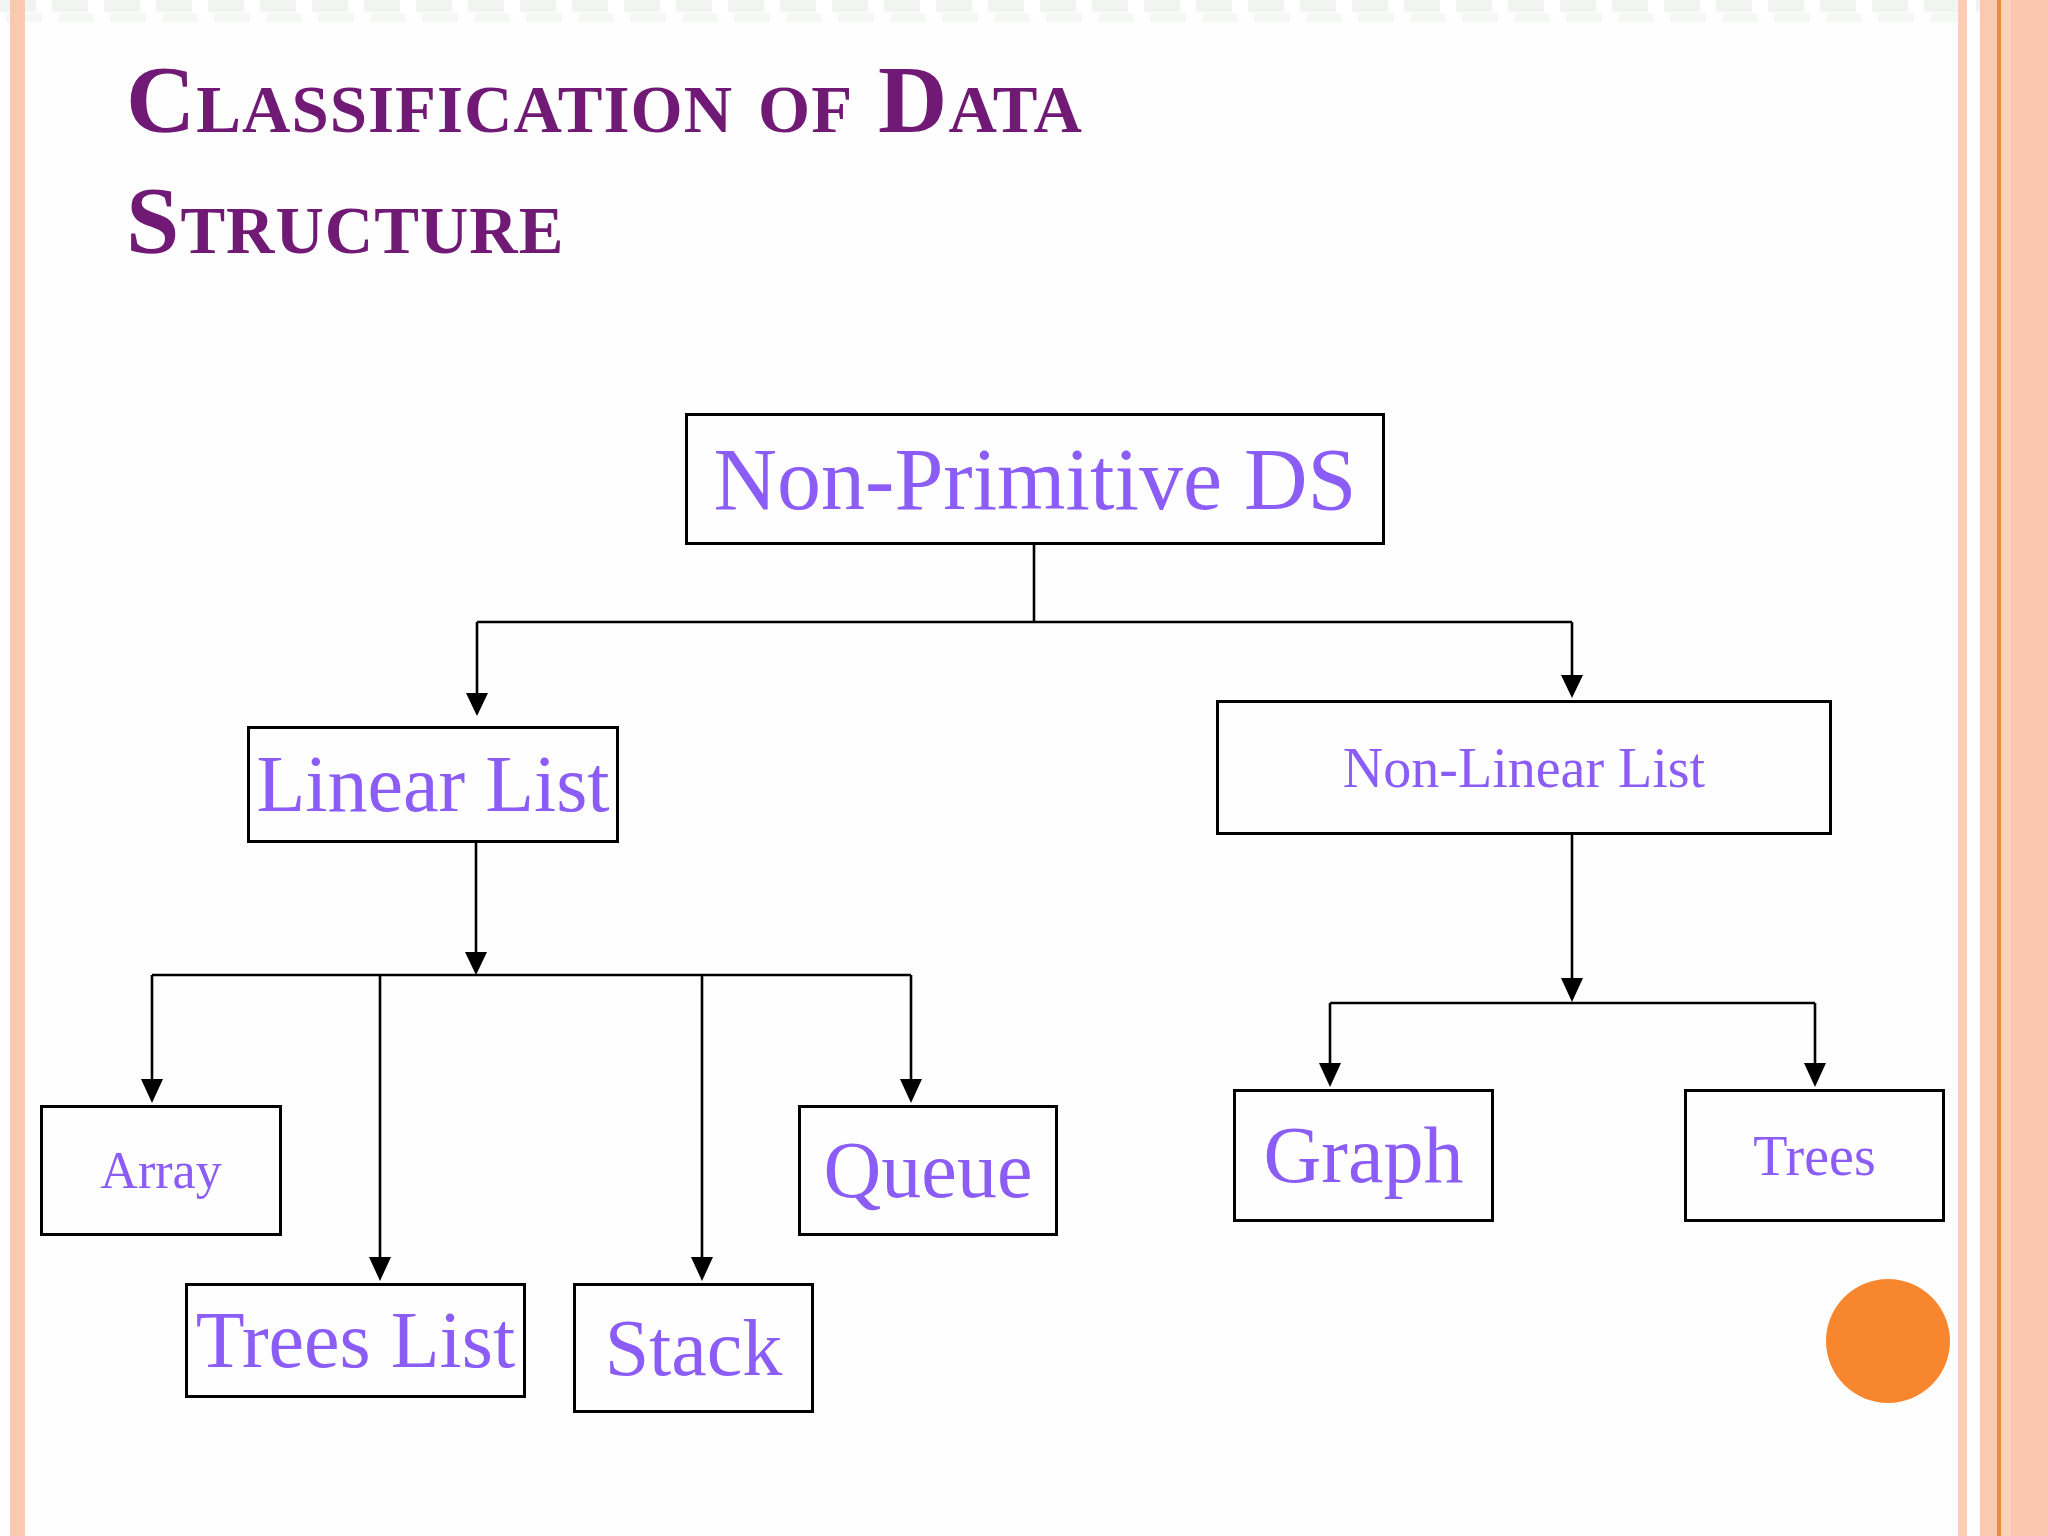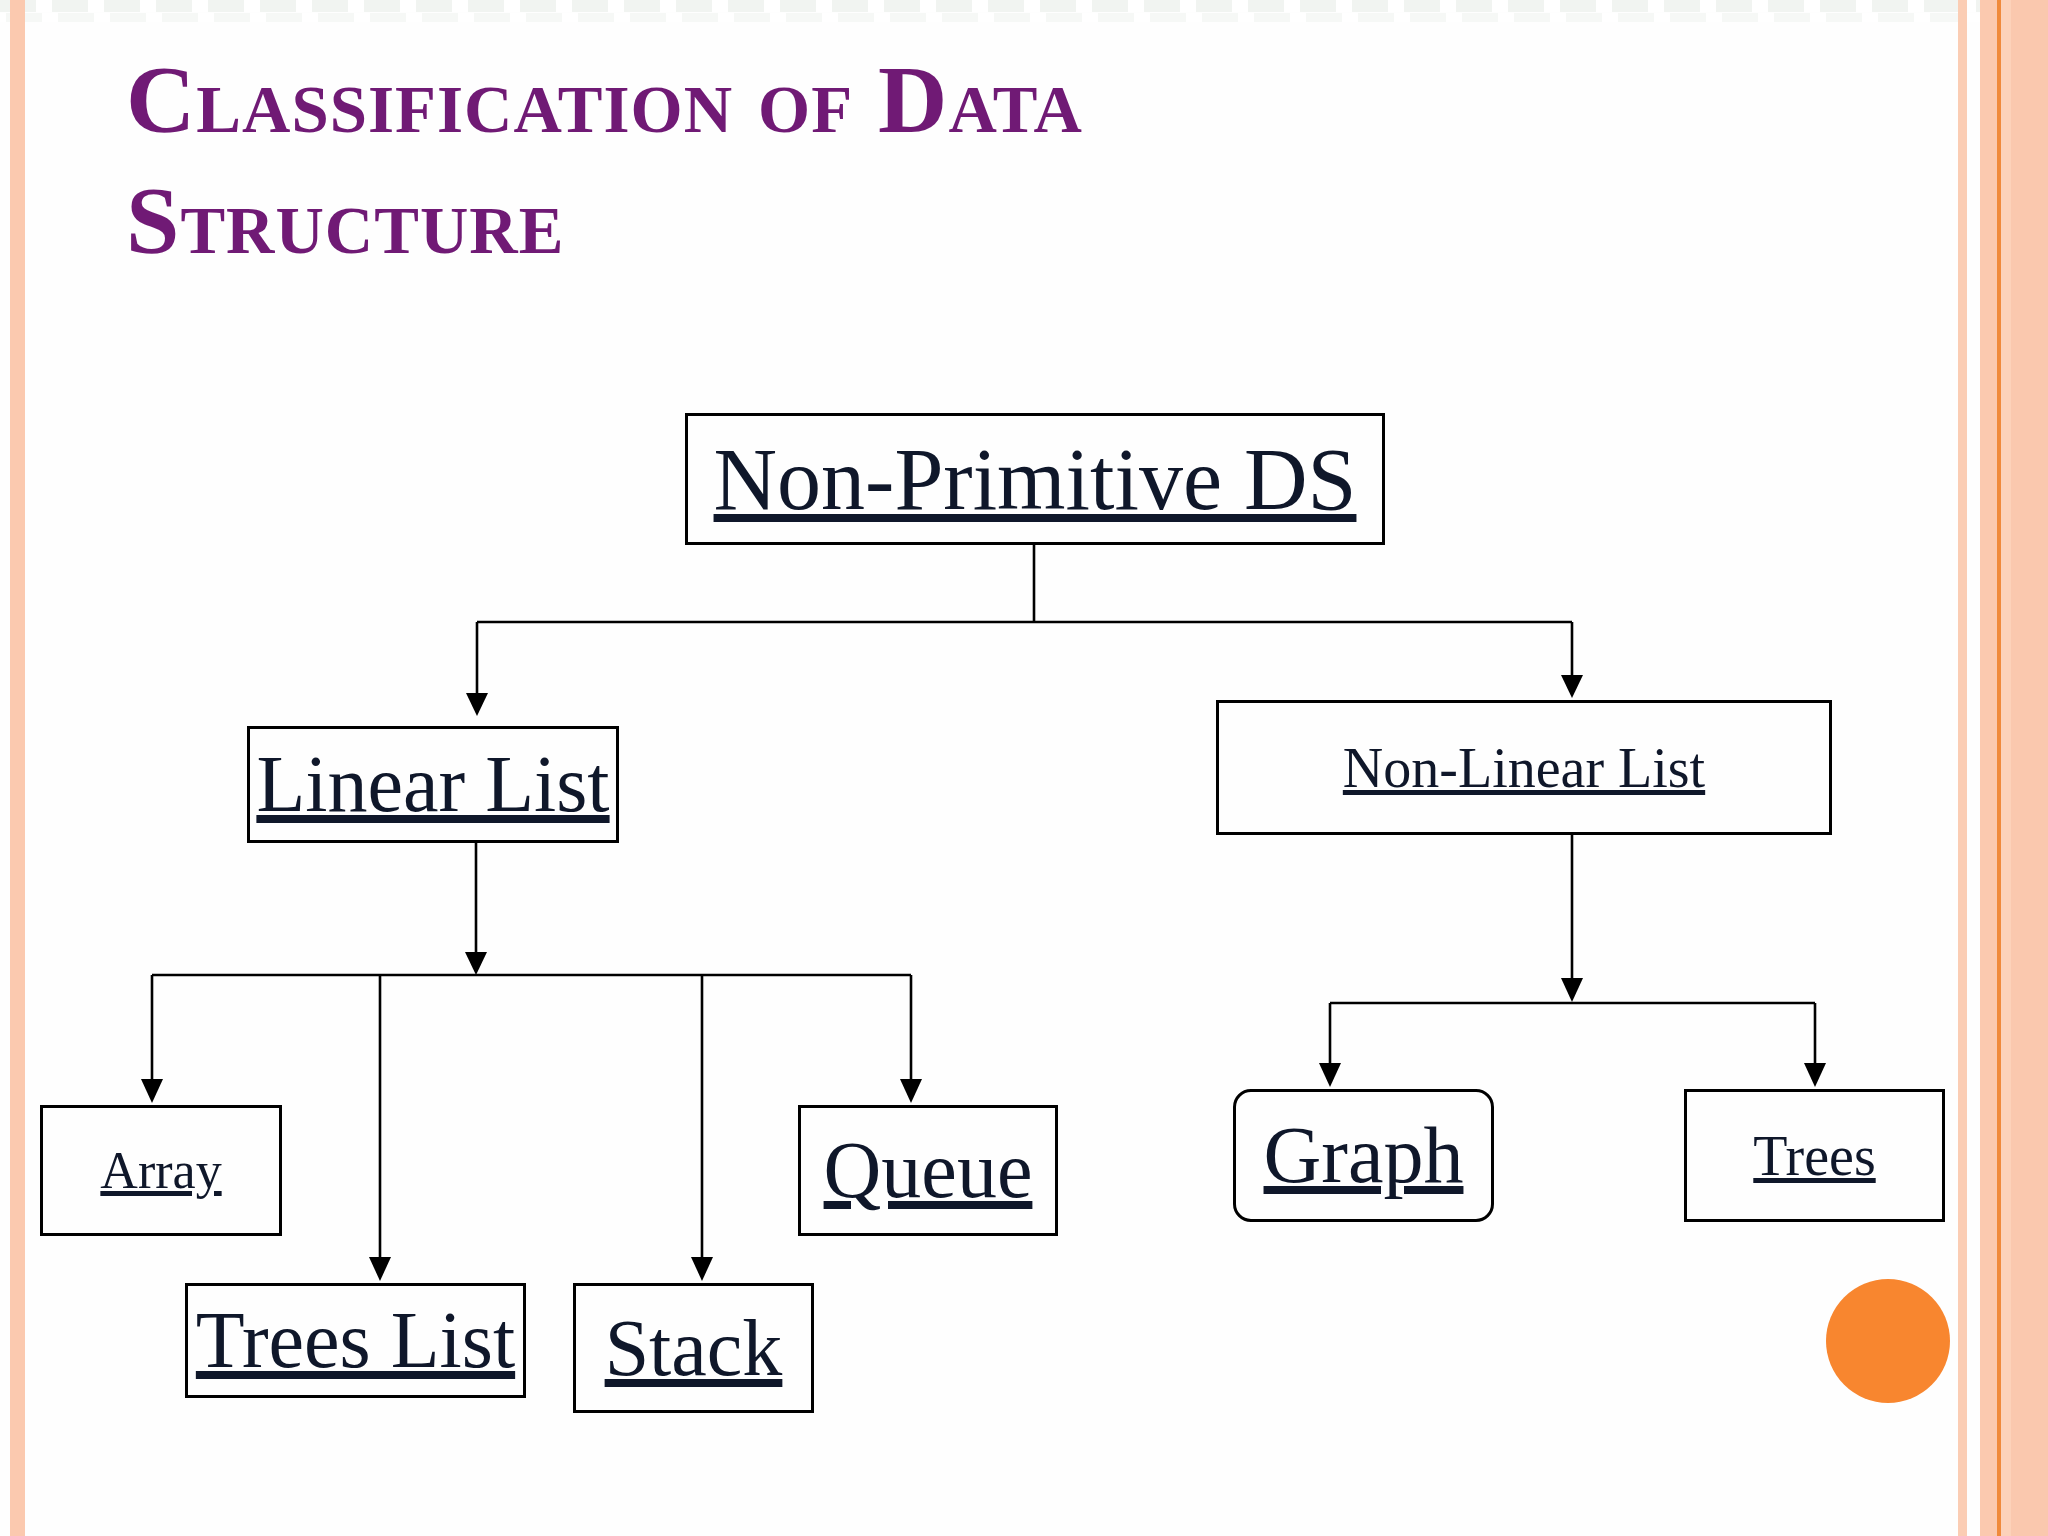--- a/index.html
+++ b/index.html
@@ -45,33 +45,32 @@
     letter-spacing: 1px;
   }
   
   .node {
     position: absolute;
     border: 3px solid #000000;
     background: #fefefe;
     display: flex;
     align-items: center;
     justify-content: center;
-    color: #0f172a;
+    color: #8b5cf6;
     white-space: nowrap;
     box-sizing: border-box;
-    text-decoration: underline;
   }
   .n-nonprimitive { left: 685px;  top: 413px;  width: 700px; height: 132px; font-size: 88px; }
   .n-linear       { left: 247px;  top: 718px;  width: 372px; height: 117px; font-size: 80px; margin-top: 8px; }
   .n-nonlinear    { left: 1216px; top: 700px;  width: 616px; height: 135px; font-size: 56px; }
   .n-array        { left: 40px;   top: 1105px; width: 242px; height: 131px; font-size: 52px; }
   .n-linklist     { left: 185px;  top: 1283px; width: 341px; height: 115px; font-size: 80px; }
   .n-stack        { left: 573px;  top: 1283px; width: 241px; height: 130px; font-size: 80px; }
   .n-queue        { left: 798px;  top: 1105px; width: 260px; height: 131px; font-size: 80px; }
-  .n-graph        { left: 1233px; top: 1089px; width: 261px; height: 133px; font-size: 80px; border-radius: 18px; }
+  .n-graph        { left: 1233px; top: 1089px; width: 261px; height: 133px; font-size: 80px; }
   .n-trees        { left: 1684px; top: 1089px; width: 261px; height: 133px; font-size: 56px; }
   
   .connectors {
     position: absolute; left: 0; top: 0; width: 2048px; height: 1536px;
     pointer-events: none;
   }
   .connectors line { stroke: #000000; stroke-width: 2.6px; }
   .connectors polygon { fill: #000000; }
   
   .orange-dot {

